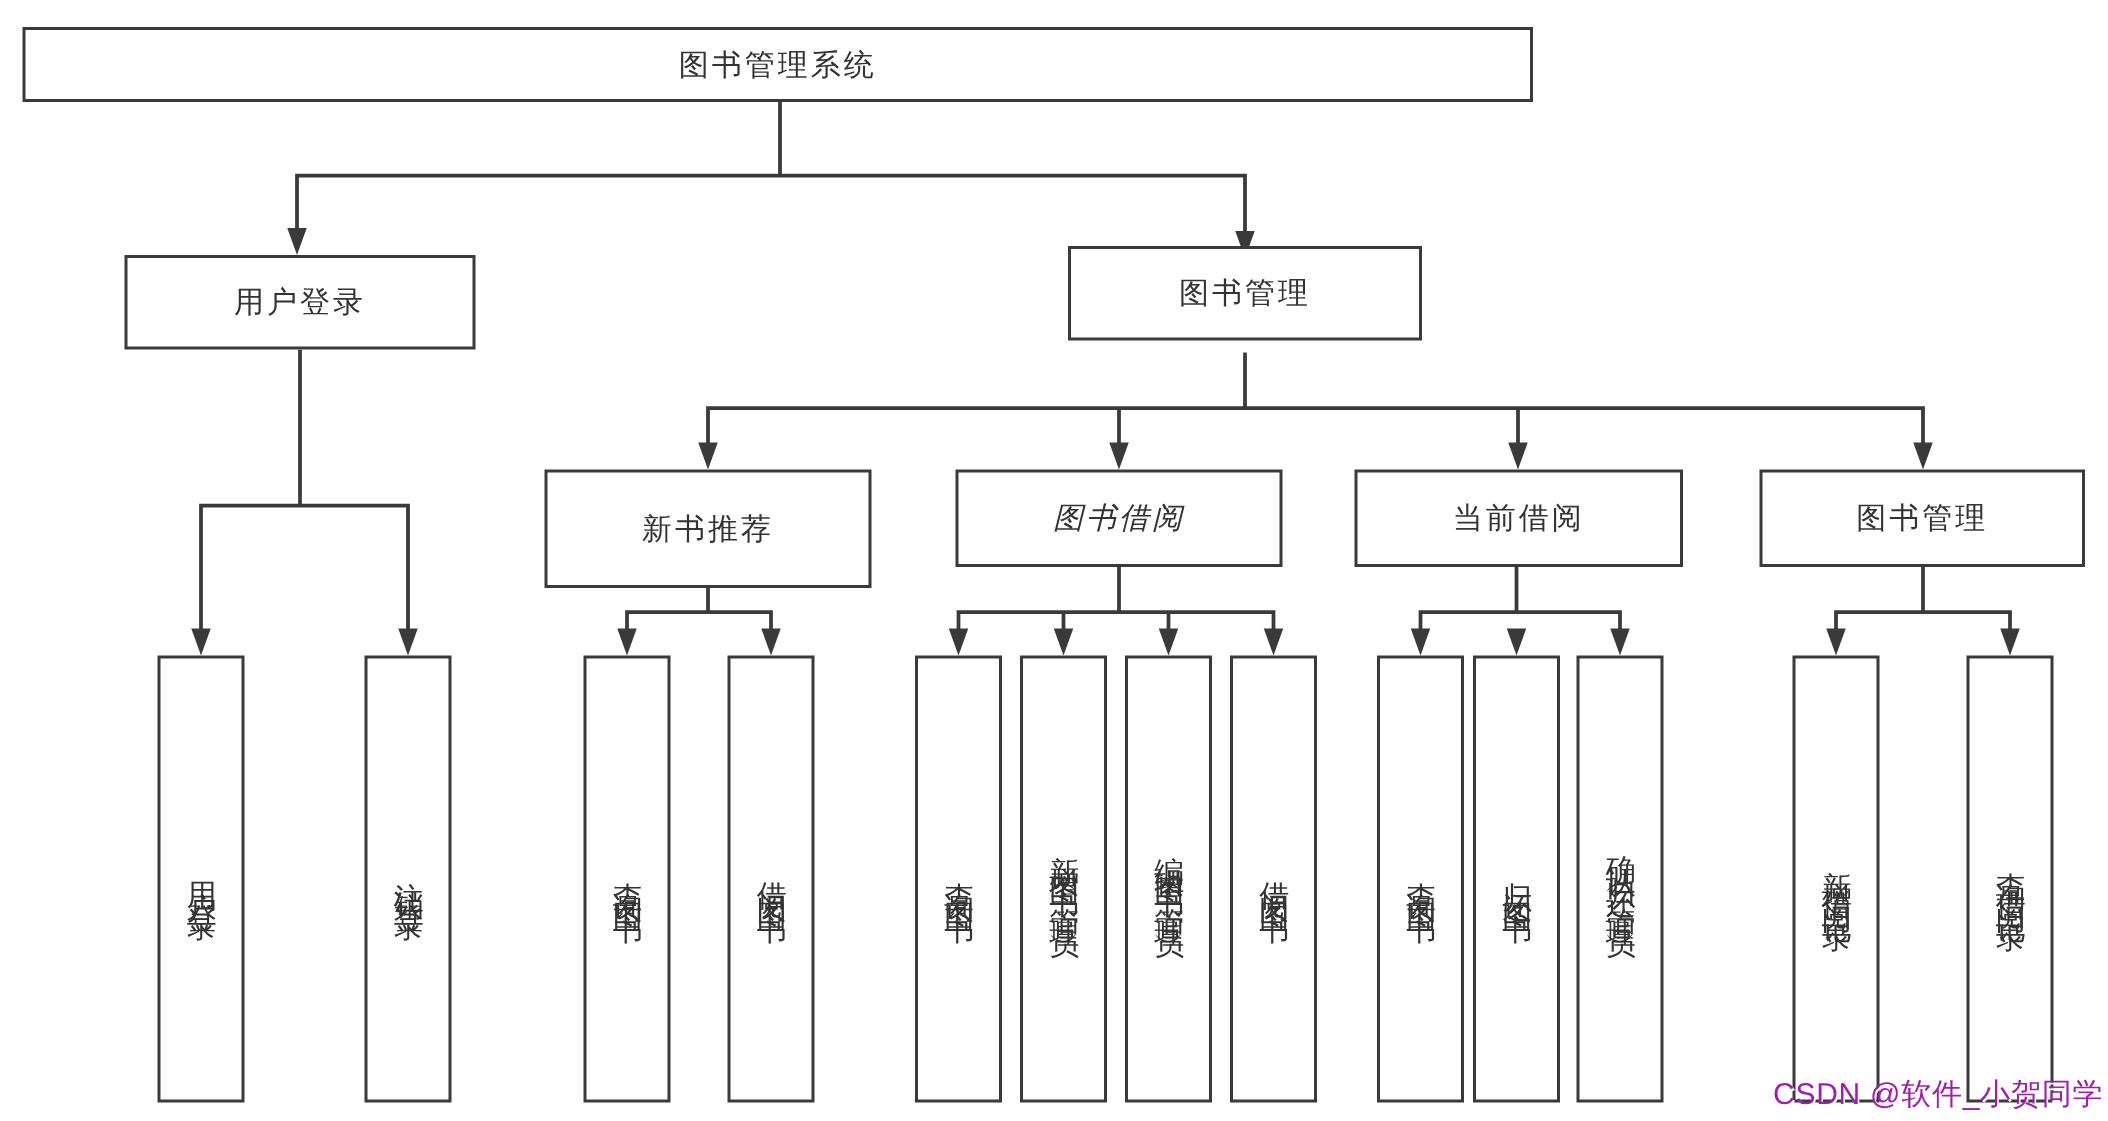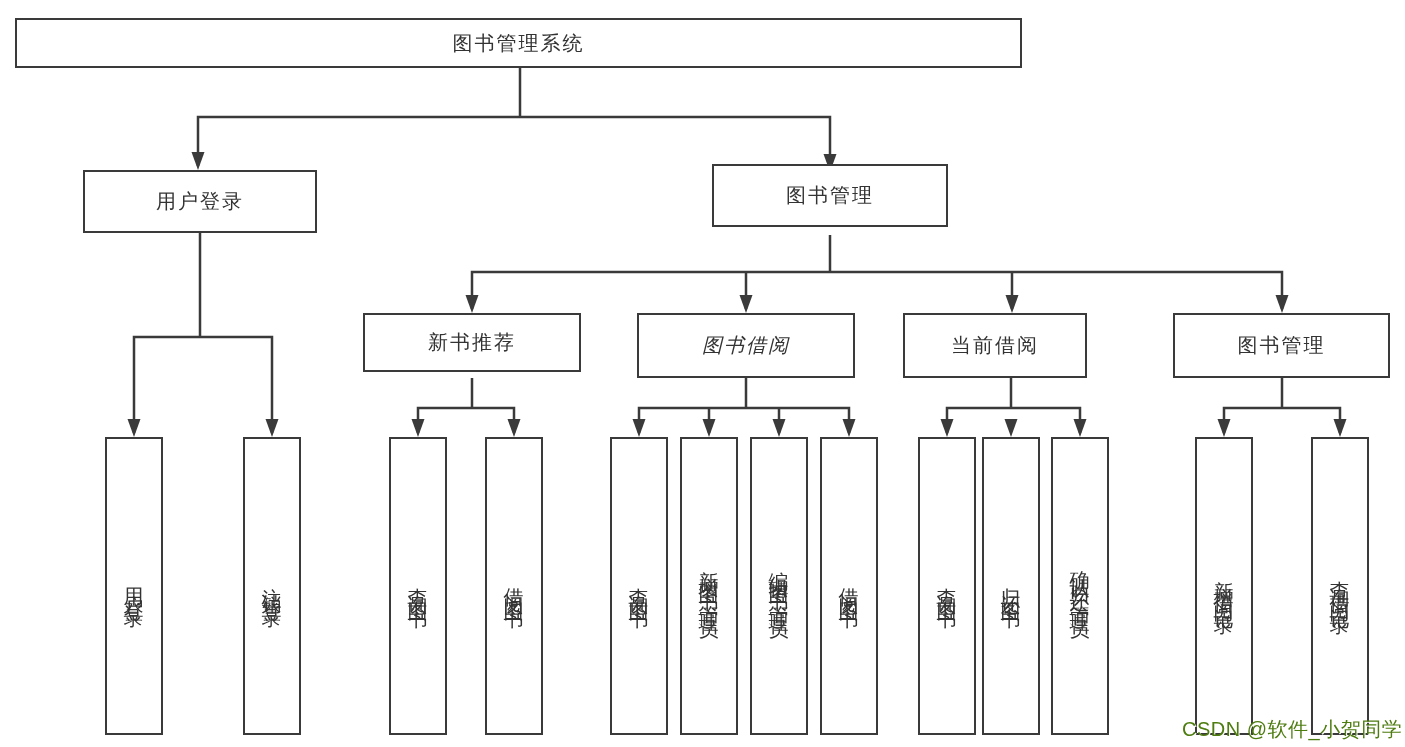--- a/index.html
+++ b/index.html
@@ -53,21 +53,21 @@
     letter-spacing: 7px;
     color: #333333;
     white-space: nowrap;
     line-height: 1;
   }
   .watermark {
     position: absolute;
     left: 1182px;
     top: 716px;
     font-size: 20px;
-    color: #4d7c0f;
+    color: #a21caf;
     letter-spacing: 0.5px;
     white-space: nowrap;
     text-shadow: 1px 1px 0 #ffffff;
     z-index: 5;
   }
 </style>
 </head>
 <body>
 
 <div class="canvas">
@@ -110,23 +110,23 @@
       <polygon points="1217.5,419 1230.5,419 1224,437"></polygon>
       <polygon points="1333.5,419 1346.5,419 1340,437"></polygon>
     </g>
   </svg>
 
   <div class="hbox" style="left:15px; top:18px; width:1007px; height:50px;">图书管理系统</div>
 
   <div class="hbox" style="left:83px; top:170px; width:234px; height:63px;">用户登录</div>
   <div class="hbox" style="left:712px; top:164px; width:236px; height:63px;">图书管理</div>
 
-  <div class="hbox" style="left:363px; top:313px; width:218px; height:59px;">新书推荐</div>
+  <div class="hbox" style="left:363px; top:313px; width:218px; height:79px;">新书推荐</div>
   <div class="hbox" style="left:637px; top:313px; width:218px; height:65px;font-style:italic;">图书借阅</div>
-  <div class="hbox" style="left:903px; top:313px; width:184px; height:65px;">当前借阅</div>
+  <div class="hbox" style="left:903px; top:313px; width:219px; height:65px;">当前借阅</div>
   <div class="hbox" style="left:1173px; top:313px; width:217px; height:65px;">图书管理</div>
 
   <div class="leaf" style="left:105px;">
     <span class="vtext">用户登录</span>
   </div>
   <div class="leaf" style="left:243px;">
     <span class="vtext">注销登录</span>
   </div>
 
   <div class="leaf" style="left:389px;">

